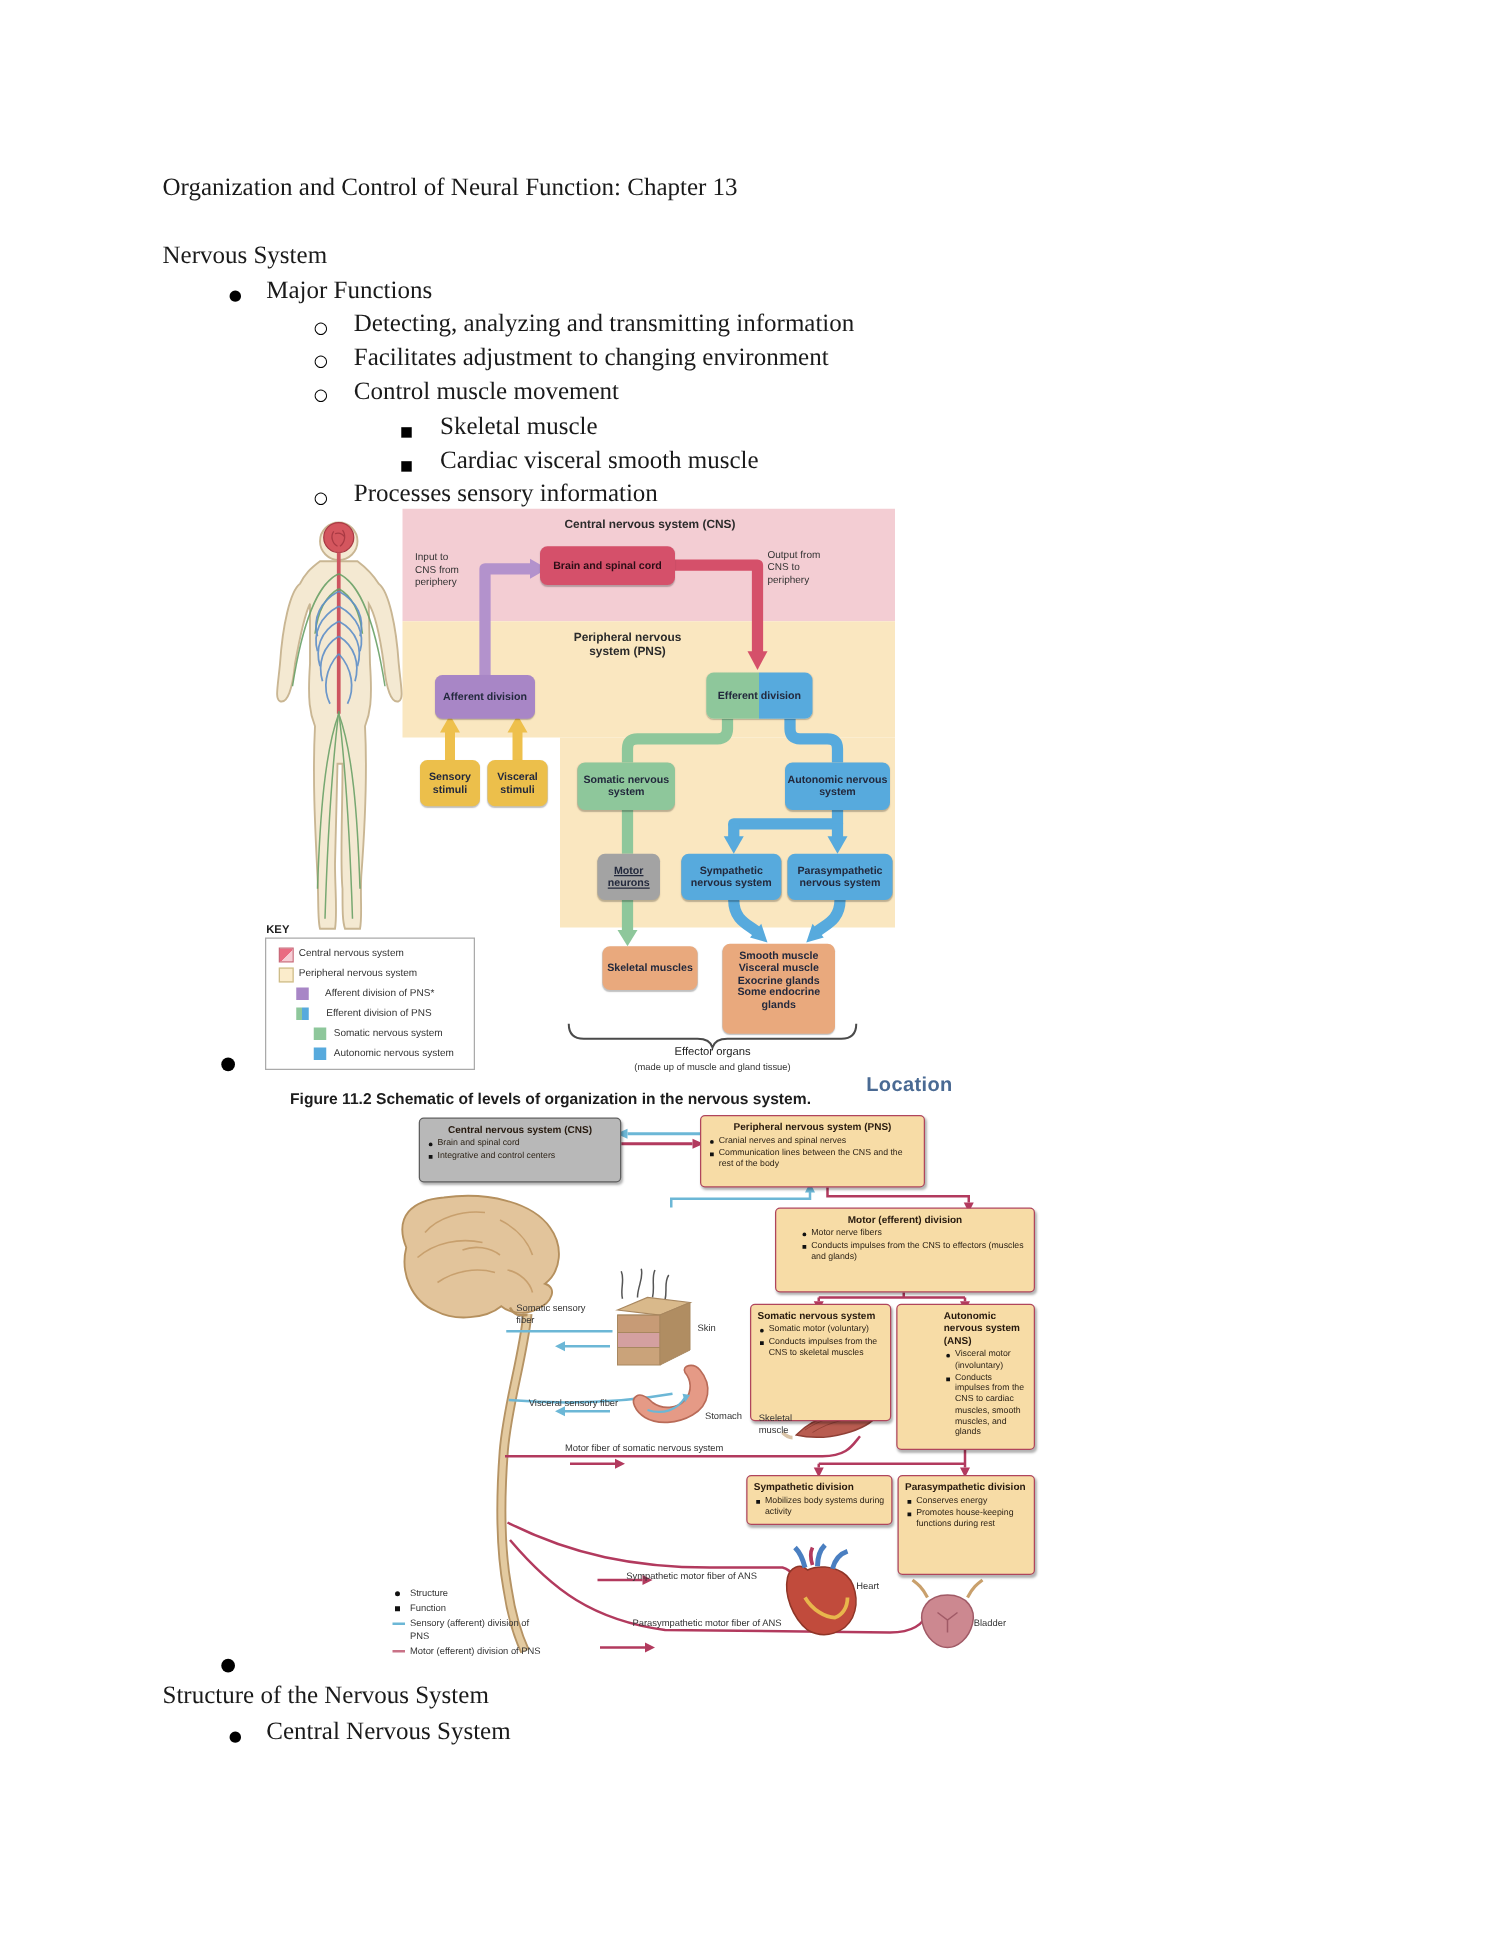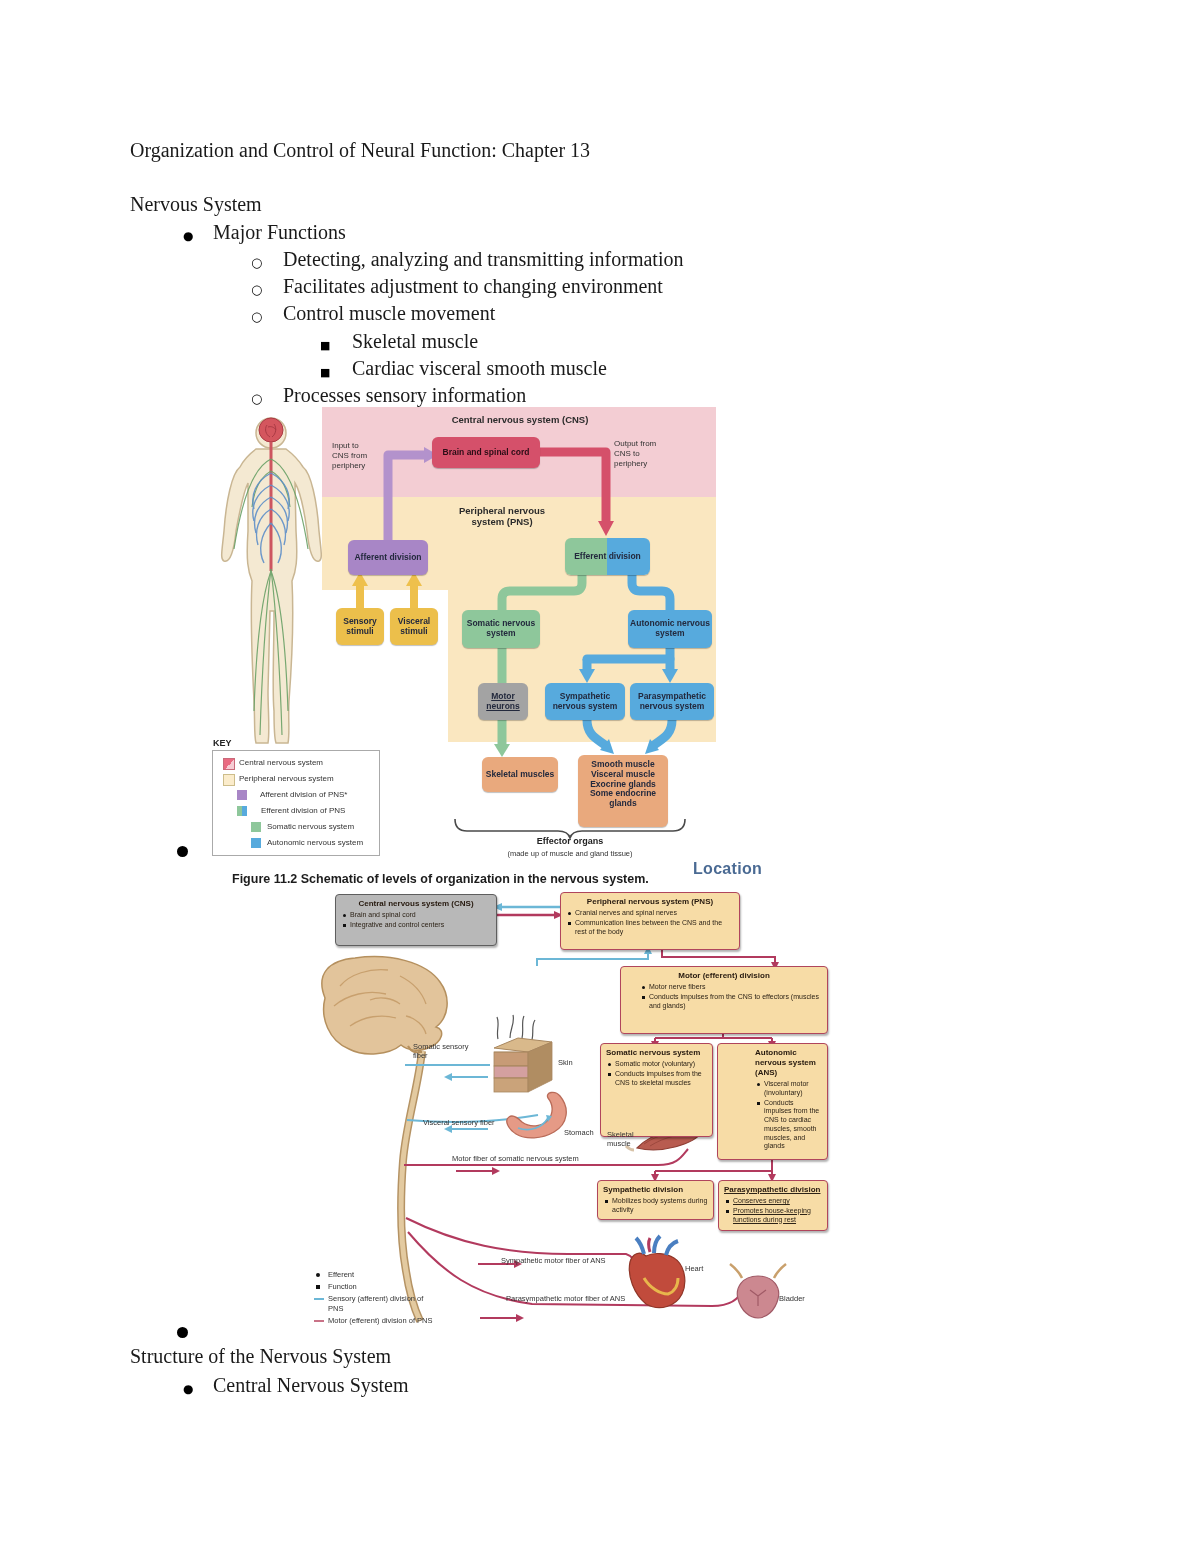--- a/index.html
+++ b/index.html
@@ -156,21 +156,21 @@
     <div class="box" style="left:335px;top:276px;width:80px;height:37px;background:#57aadd;">Sympathetic nervous system</div>
     <div class="box" style="left:420px;top:276px;width:84px;height:37px;background:#57aadd;">Parasympathetic nervous system</div>
     <div class="box" style="left:252px;top:350px;width:76px;height:35px;background:#e9a97d;margin-left:20px;">Skeletal muscles</div>
     <div class="box" style="left:368px;top:348px;width:90px;height:72px;background:#e9a97d;flex-direction:column;justify-content:flex-start;padding-top:5px;">
       <span>Smooth muscle</span>
       <span>Visceral muscle</span>
       <span>Exocrine glands</span>
       <span style="width:70px;">Some endocrine glands</span>
     </div>
 
-    <div class="lbl" style="left:300px;top:429px;width:120px;text-align:center;font-weight:bold;font-size:9px;color:#222;">Effector organs</div>
+    <div class="lbl" style="left:300px;top:429px;width:120px;text-align:center;font-weight:normal;font-size:9px;color:#222;">Effector organs</div>
     <div class="lbl" style="left:260px;top:442px;width:200px;text-align:center;font-size:7.5px;">(made up of muscle and gland tissue)</div>
 
     <div class="lbl" style="left:3px;top:331px;font-weight:bold;font-size:9px;color:#222;">KEY</div>
     <div class="keybox" style="left:2px;top:343px;width:166px;height:104px;">
       <div class="keyrow" style="left:10px;top:7px;"><span class="sw sw-cns" style="left:0;"></span><span style="margin-left:16px;">Central nervous system</span></div>
       <div class="keyrow" style="left:10px;top:23px;"><span class="sw sw-pns"></span><span style="margin-left:16px;">Peripheral nervous system</span></div>
       <div class="keyrow" style="left:24px;top:39px;"><span class="sw sw-aff"></span><span style="margin-left:23px;">Afferent division of PNS*</span></div>
       <div class="keyrow" style="left:24px;top:55px;"><span class="sw sw-eff"></span><span style="margin-left:24px;">Efferent division of PNS</span></div>
       <div class="keyrow" style="left:38px;top:71px;"><span class="sw sw-som"></span><span style="margin-left:16px;">Somatic nervous system</span></div>
       <div class="keyrow" style="left:38px;top:87px;"><span class="sw sw-aut"></span><span style="margin-left:16px;">Autonomic nervous system</span></div>
@@ -304,40 +304,40 @@
         <li class="bu-s">Visceral motor (involuntary)</li>
         <li class="bu-f">Conducts impulses from the CNS to cardiac muscles, smooth muscles, and glands</li>
       </ul>
     </div>
     <div class="fbox" style="left:367px;top:314px;width:117px;height:40px;">
       <div class="bt">Sympathetic division</div>
       <ul>
         <li class="bu-f">Mobilizes body systems during activity</li>
       </ul>
     </div>
-    <div class="fbox" style="left:488px;top:314px;width:110px;height:51px;text-decoration:underline;">
+    <div class="fbox" style="left:488px;top:314px;width:110px;height:80px;">
       <div class="bt">Parasympathetic division</div>
       <ul>
         <li class="bu-f">Conserves energy</li>
         <li class="bu-f">Promotes house-keeping functions during rest</li>
       </ul>
     </div>
 
     <div class="lbl" style="left:183px;top:176px;width:64px;font-size:7.5px;">Somatic sensory fiber</div>
     <div class="lbl" style="left:328px;top:192px;font-size:7.5px;">Skin</div>
     <div class="lbl" style="left:193px;top:252px;width:110px;font-size:7.5px;">Visceral sensory fiber</div>
     <div class="lbl" style="left:334px;top:262px;font-size:7.5px;">Stomach</div>
     <div class="lbl" style="left:222px;top:288px;width:180px;font-size:7.5px;">Motor fiber of somatic nervous system</div>
     <div class="lbl" style="left:377px;top:264px;width:40px;font-size:7.5px;">Skeletal muscle</div>
     <div class="lbl" style="left:271px;top:390px;width:170px;font-size:7.5px;">Sympathetic motor fiber of ANS</div>
     <div class="lbl" style="left:455px;top:398px;font-size:7.5px;">Heart</div>
     <div class="lbl" style="left:276px;top:428px;width:190px;font-size:7.5px;">Parasympathetic motor fiber of ANS</div>
     <div class="lbl" style="left:549px;top:428px;font-size:7.5px;">Bladder</div>
 
-    <div class="lg-row" style="left:98px;top:404px;"><span class="lg-mark mk-dot"></span><span>Efferent</span></div>
+    <div class="lg-row" style="left:98px;top:404px;"><span class="lg-mark mk-dot"></span><span>Structure</span></div>
     <div class="lg-row" style="left:98px;top:416px;"><span class="lg-mark mk-sq"></span><span>Function</span></div>
     <div class="lg-row" style="left:98px;top:428px;width:105px;"><span class="lg-mark mk-blue"></span><span>Sensory (afferent) division of PNS</span></div>
     <div class="lg-row" style="left:98px;top:450px;width:105px;"><span class="lg-mark mk-pink"></span><span>Motor (efferent) division of PNS</span></div>
   </div>
 
   <div class="lone-bullet" style="left:177px;top:1327px;"></div>
   <div class="doc-line" style="top:1344px">Structure of the Nervous System</div>
   <div class="li l1" style="top:1373px">Central Nervous System</div>
 
 </div>

